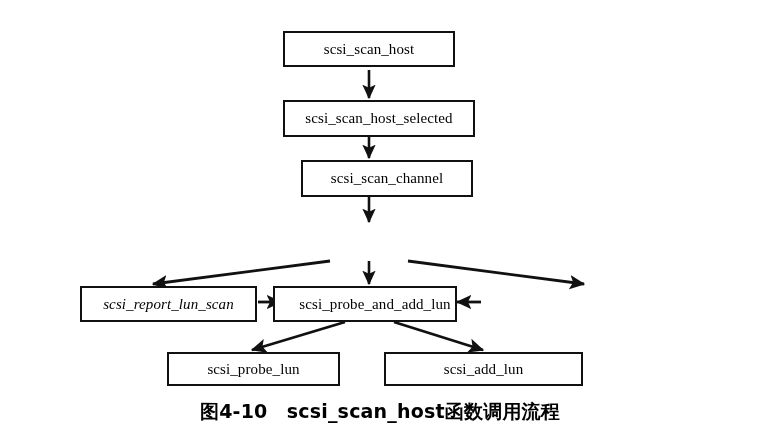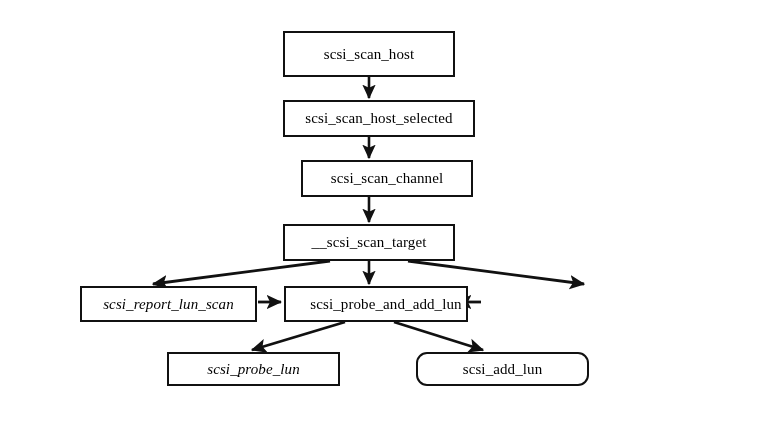--- a/index.html
+++ b/index.html
@@ -76,47 +76,45 @@
     <line x1="369" y1="261" x2="369" y2="284" stroke="#111111" stroke-width="2.6" marker-end="url(#arrow)"></line>
     <line x1="408" y1="261" x2="584" y2="284" stroke="#111111" stroke-width="2.8" marker-end="url(#arrow)"></line>
 
     <line x1="258" y1="302" x2="281" y2="302" stroke="#111111" stroke-width="2.8" marker-end="url(#arrow)"></line>
     <line x1="481" y1="302" x2="457" y2="302" stroke="#111111" stroke-width="2.8" marker-end="url(#arrow)"></line>
 
     <line x1="345" y1="322" x2="252" y2="350" stroke="#111111" stroke-width="2.8" marker-end="url(#arrow)"></line>
     <line x1="394" y1="322" x2="483" y2="350" stroke="#111111" stroke-width="2.8" marker-end="url(#arrow)"></line>
   </svg>
 
-  <div class="node" style="left:283px;top:31px;width:172px;height:46px;">
+  <div class="node" style="left:283px;top:31px;width:172px;height:36px;">
     <span class="node-label">scsi_scan_host</span>
   </div>
 
   <div class="node" style="left:283px;top:100px;width:192px;height:37px;">
     <span class="node-label">scsi_scan_host_selected</span>
   </div>
 
   <div class="node" style="left:283px;top:160px;width:172px;height:37px;margin-left:18px;">
     <span class="node-label">scsi_scan_channel</span>
   </div>
 
-  <div class="node" style="left:283px;top:224px;width:172px;height:37px;">
-    <span class="node-label">__scsi_scan_target</span>
-  </div>
 
   <div class="node" style="left:80px;top:286px;width:177px;height:36px;font-style:italic;">
     <span class="node-label">scsi_report_lun_scan</span>
   </div>
 
-  <div class="node" style="left:284px;top:286px;width:184px;height:36px;padding-left:20px;">
+  <div class="node" style="left:273px;top:286px;width:184px;height:36px;padding-left:20px;">
     <span class="node-label">scsi_probe_and_add_lun</span>
   </div>
 
 
-  <div class="node" style="left:167px;top:352px;width:173px;height:34px;font-style:italic;">
+  <div class="node" style="left:167px;top:352px;width:173px;height:34px;">
     <span class="node-label">scsi_probe_lun</span>
   </div>
 
-  <div class="node" style="left:416px;top:352px;width:173px;height:34px;border-radius:11px;">
+  <div class="node" style="left:384px;top:352px;width:199px;height:34px;">
     <span class="node-label">scsi_add_lun</span>
   </div>
 
+  <div class="caption">图4-10　scsi_scan_host函数调用流程</div>
 
 </div>
 
 </body></html>

